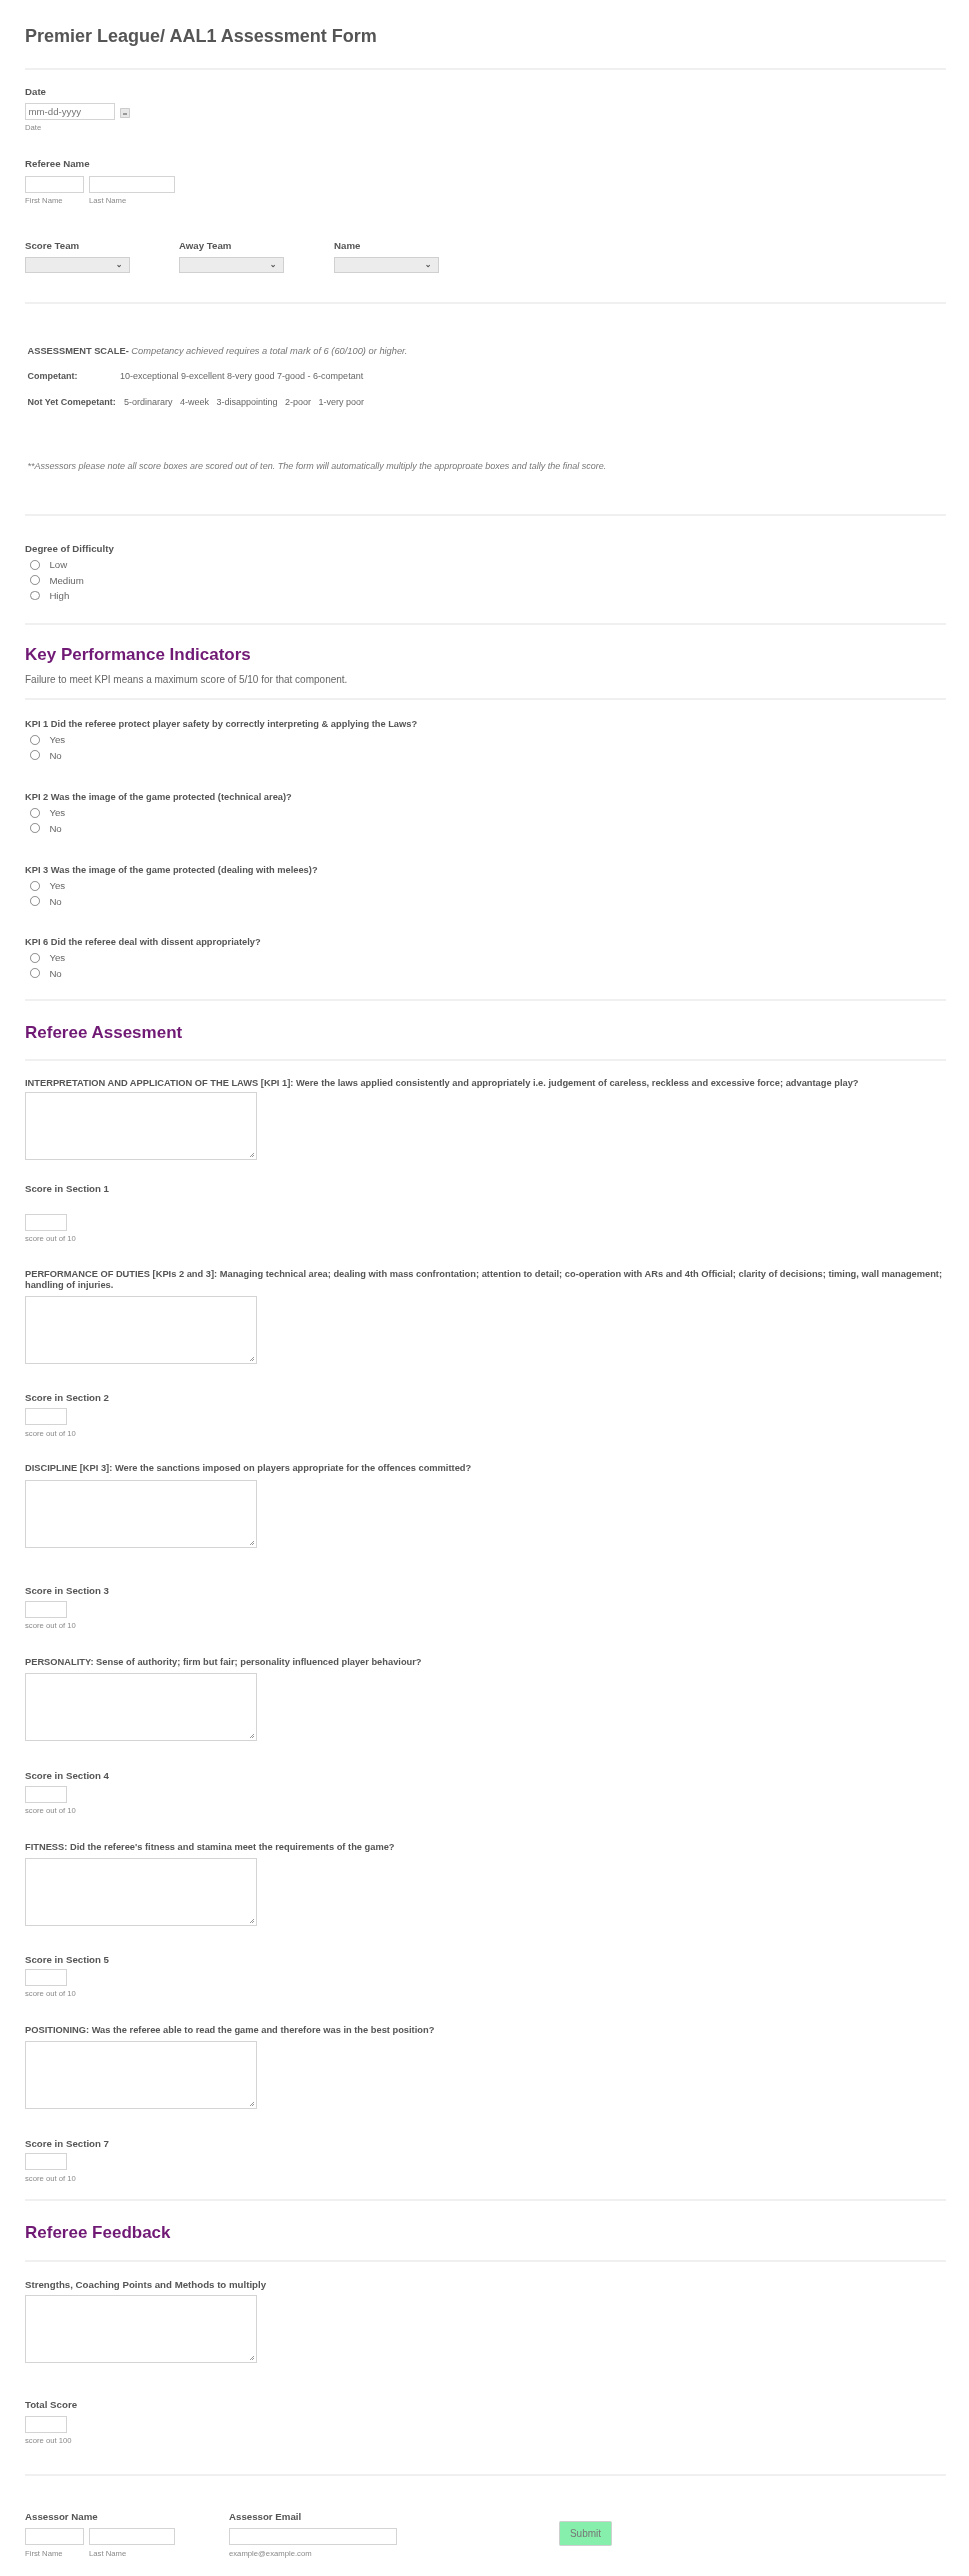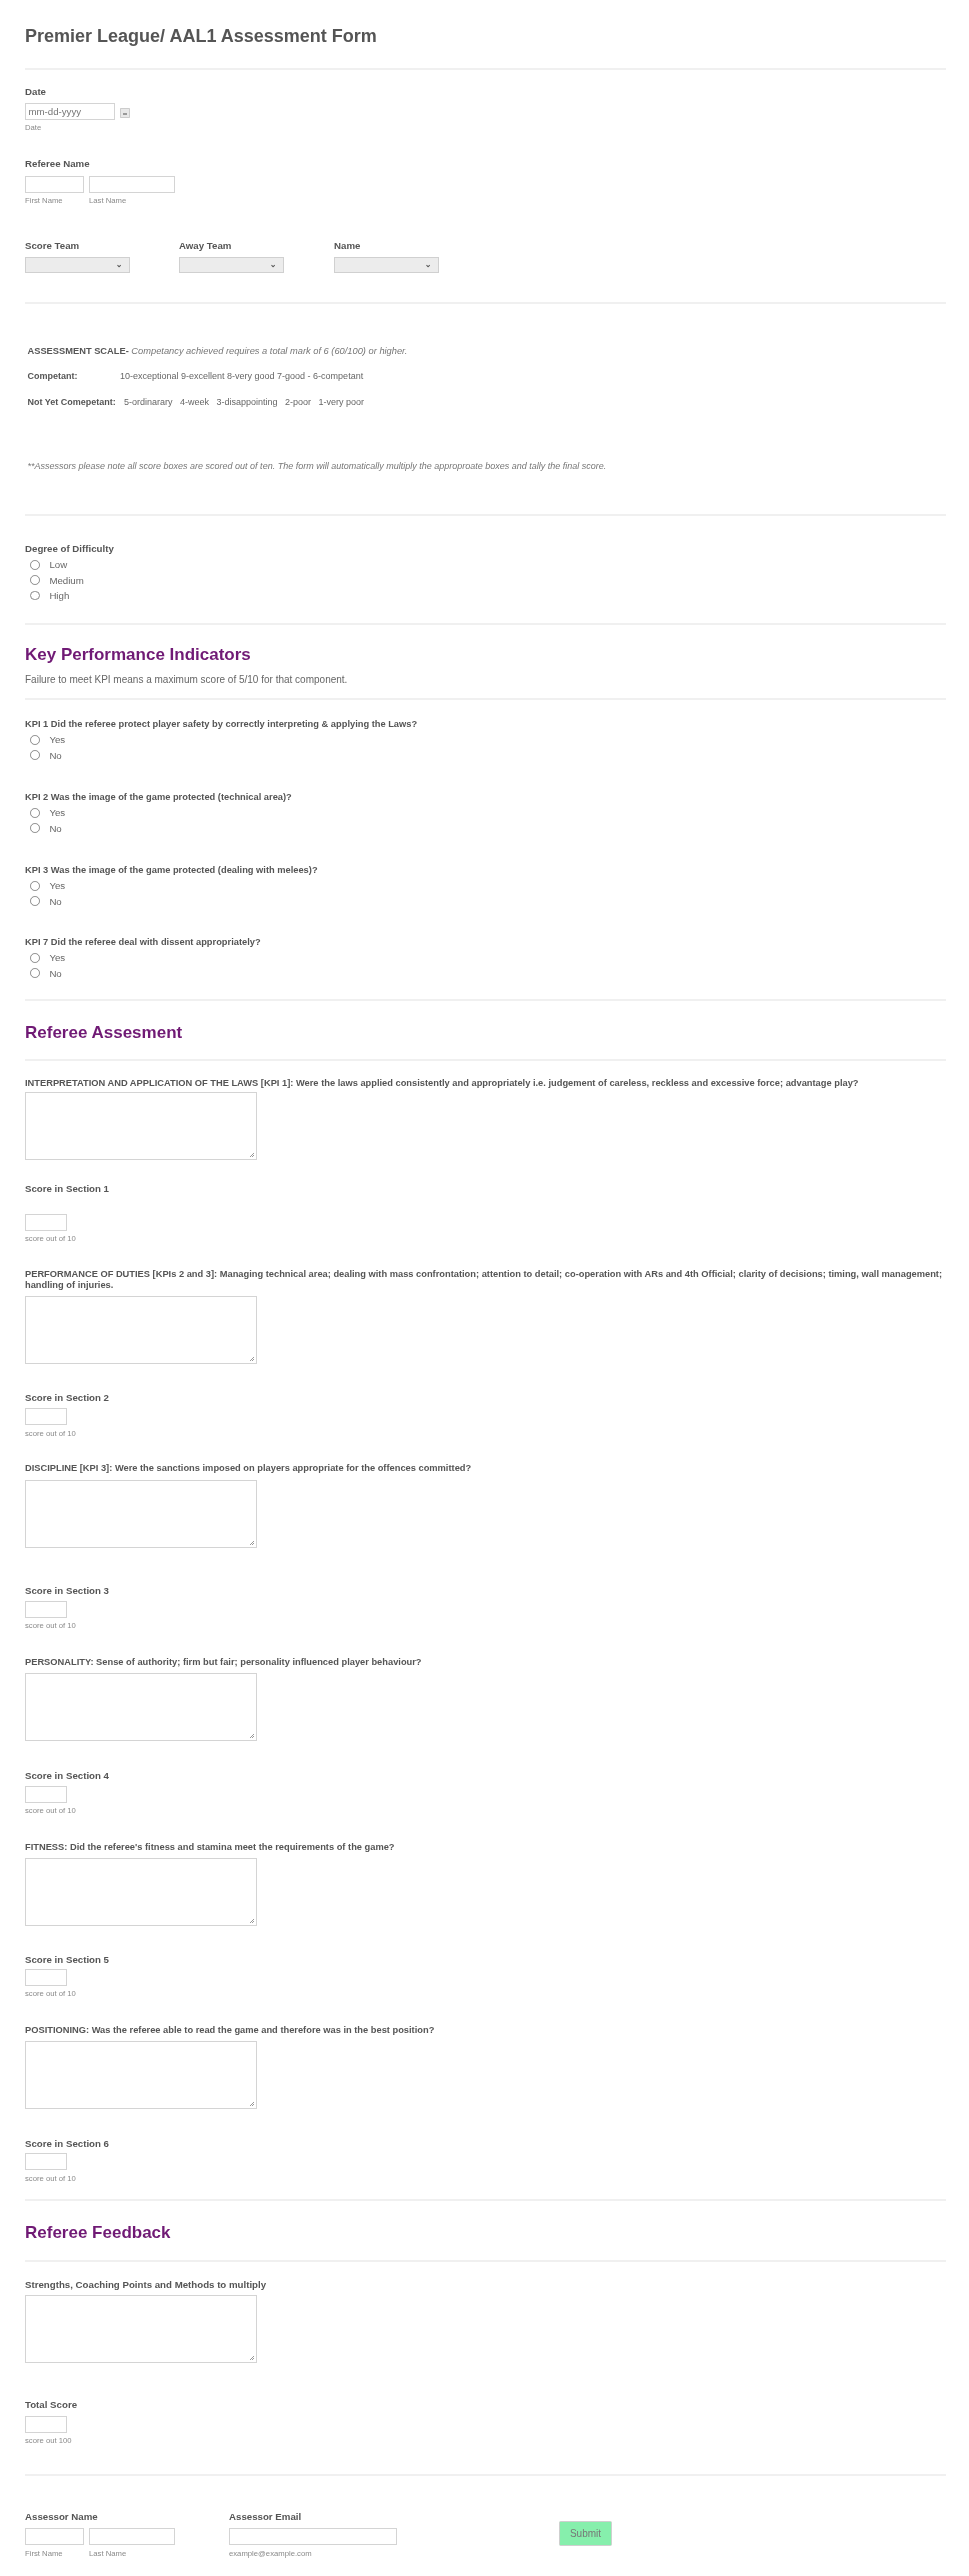--- a/index.html
+++ b/index.html
@@ -133,21 +133,21 @@
     <div class="radio-row">
         <span class="radio"></span>
         <span class="radio-label">Yes</span>
       </div>
     <div class="radio-row">
         <span class="radio"></span>
         <span class="radio-label">No</span>
       </div>
   </div>
 
-  <div class="abs question" style="left:25px; top:937px;">KPI 7 Did the referee deal with dissent appropriately?</div>
+  <div class="abs question" style="left:25px; top:937px;">KPI 6 Did the referee deal with dissent appropriately?</div>
   <div class="abs" style="left:30px; top:950px;">
     <div class="radio-row">
         <span class="radio"></span>
         <span class="radio-label">Yes</span>
       </div>
     <div class="radio-row">
         <span class="radio"></span>
         <span class="radio-label">No</span>
       </div>
   </div>
@@ -194,21 +194,21 @@
       <span class="grip"></span>
     </div>
   <div class="abs label" style="left:25px; top:1954px;">Score in Section 5</div>
   <div class="abs score" style="left:25px; top:1969px;"></div>
   <div class="abs sublabel" style="left:25px; top:1989px;">score out of 10</div>
 
   <div class="abs question" style="left:25px; top:2025px; width:921px;">POSITIONING: Was the referee able to read the game and therefore was in the best position?</div>
   <div class="abs textarea" style="left:25px; top:2041px;">
       <span class="grip"></span>
     </div>
-  <div class="abs label" style="left:25px; top:2138px;">Score in Section 6</div>
+  <div class="abs label" style="left:25px; top:2138px;">Score in Section 7</div>
   <div class="abs score" style="left:25px; top:2153px;"></div>
   <div class="abs sublabel" style="left:25px; top:2174px;">score out of 10</div>
 
   <div class="abs divider" style="top:2199px;"></div>
 
   <div class="abs h2" style="left:25px; top:2223px;">Referee Feedback</div>
   <div class="abs divider" style="top:2260px;"></div>
 
   <div class="abs label" style="left:25px; top:2279px;">Strengths, Coaching Points and Methods to multiply</div>
   <div class="abs textarea" style="left:25px; top:2295px;">

